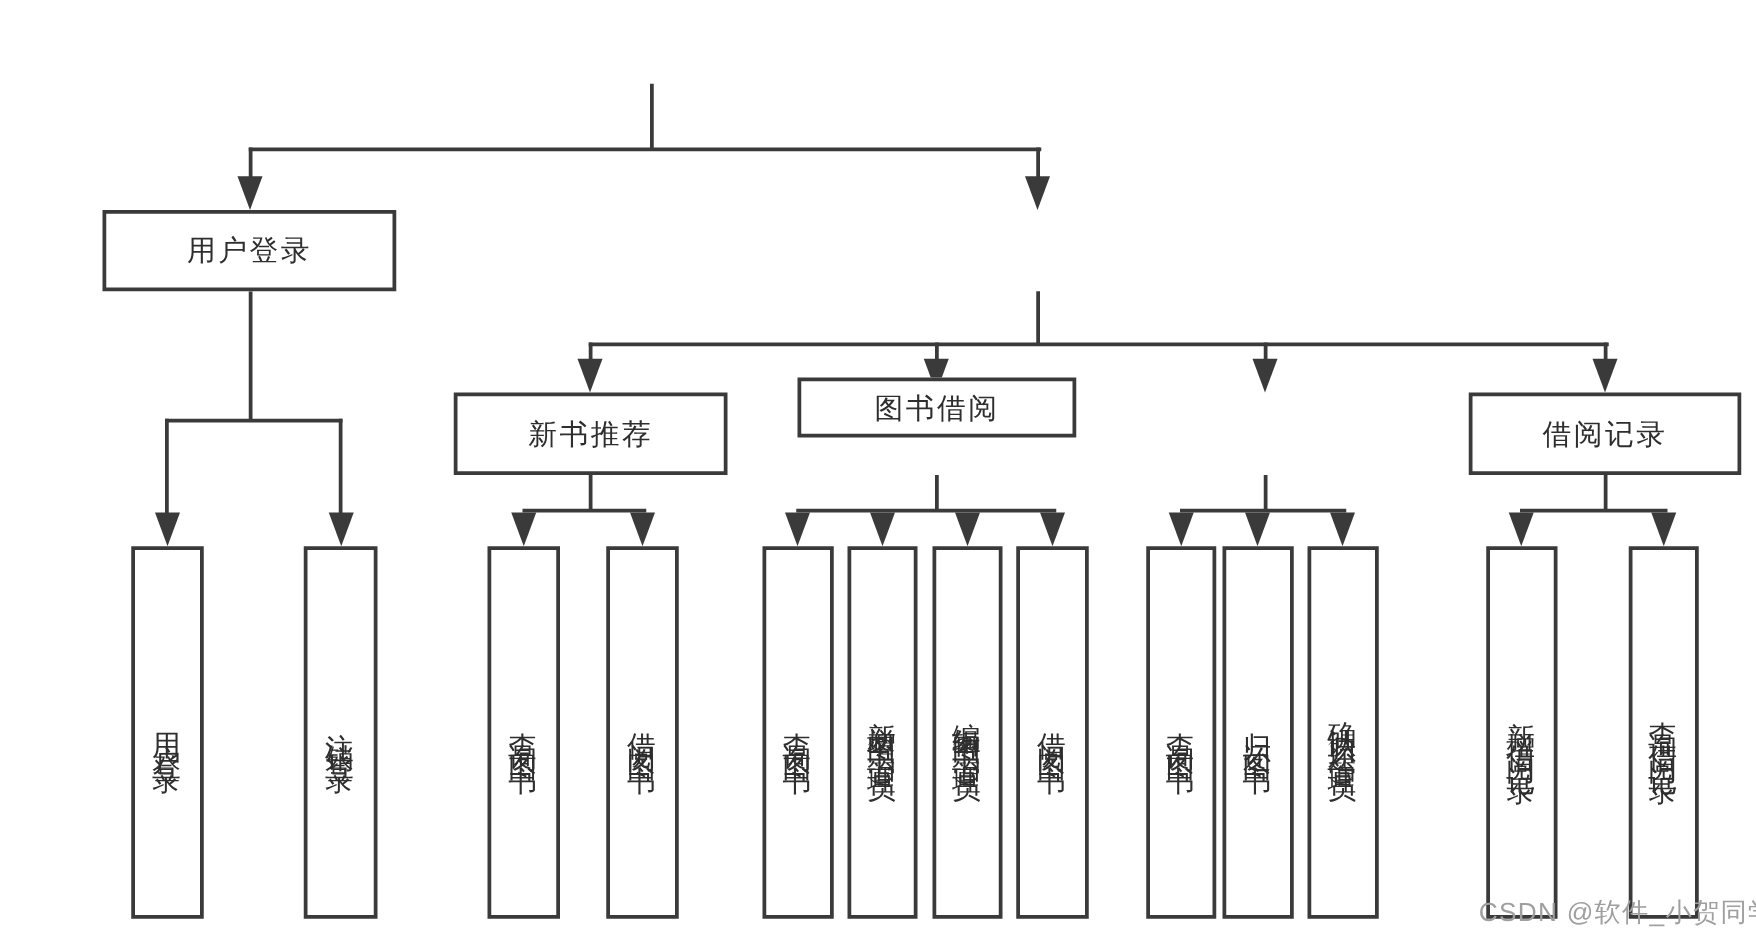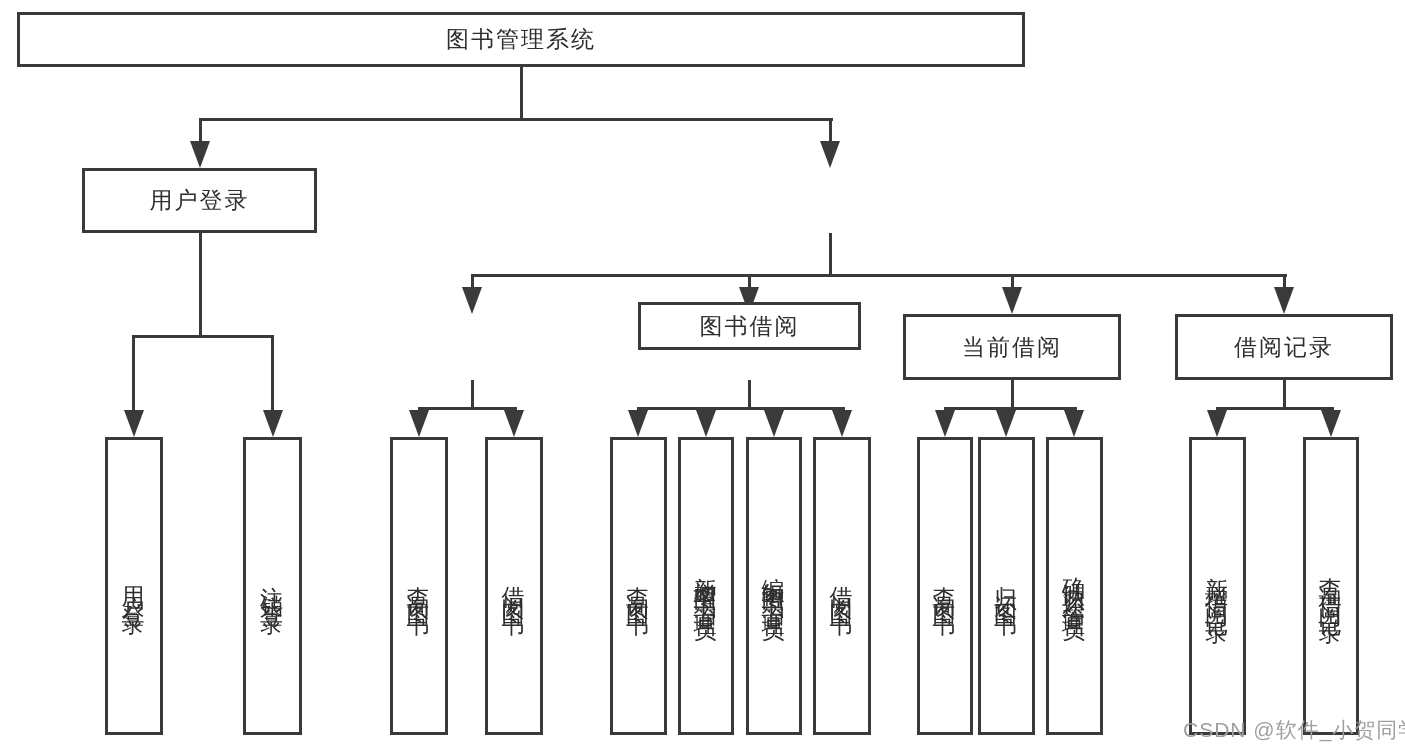--- a/index.html
+++ b/index.html
@@ -126,33 +126,30 @@
   <div class="hline" style="left:944px;top:407px;width:133px;"></div>
   <div class="arrow" style="left:935px;top:410px;"></div>
   <div class="arrow" style="left:996px;top:410px;"></div>
   <div class="arrow" style="left:1064px;top:410px;"></div>
 
   <div class="vline" style="left:1283px;top:380px;height:29px;"></div>
   <div class="hline" style="left:1216px;top:407px;width:118px;"></div>
   <div class="arrow" style="left:1207px;top:410px;"></div>
   <div class="arrow" style="left:1321px;top:410px;"></div>
 
-  <div id="root" class="hbox">
-    <span>图书管理系统</span>
-  </div>
 
   <div id="user-login" class="hbox">
     <span>用户登录</span>
   </div>
 
+  <div id="new-book-rec" class="hbox">
+    <span>新书推荐</span>
+  </div>
   <div id="book-borrow" class="hbox">
     <span>图书借阅</span>
-  </div>
-  <div id="current-borrow" class="hbox">
-    <span>当前借阅</span>
   </div>
   <div id="borrow-record" class="hbox">
     <span>借阅记录</span>
   </div>
 
   <div id="leaf-user-login" class="vbox">
     <span>用户登录</span>
   </div>
   <div id="leaf-logout" class="vbox">
     <span>注销登录</span>

